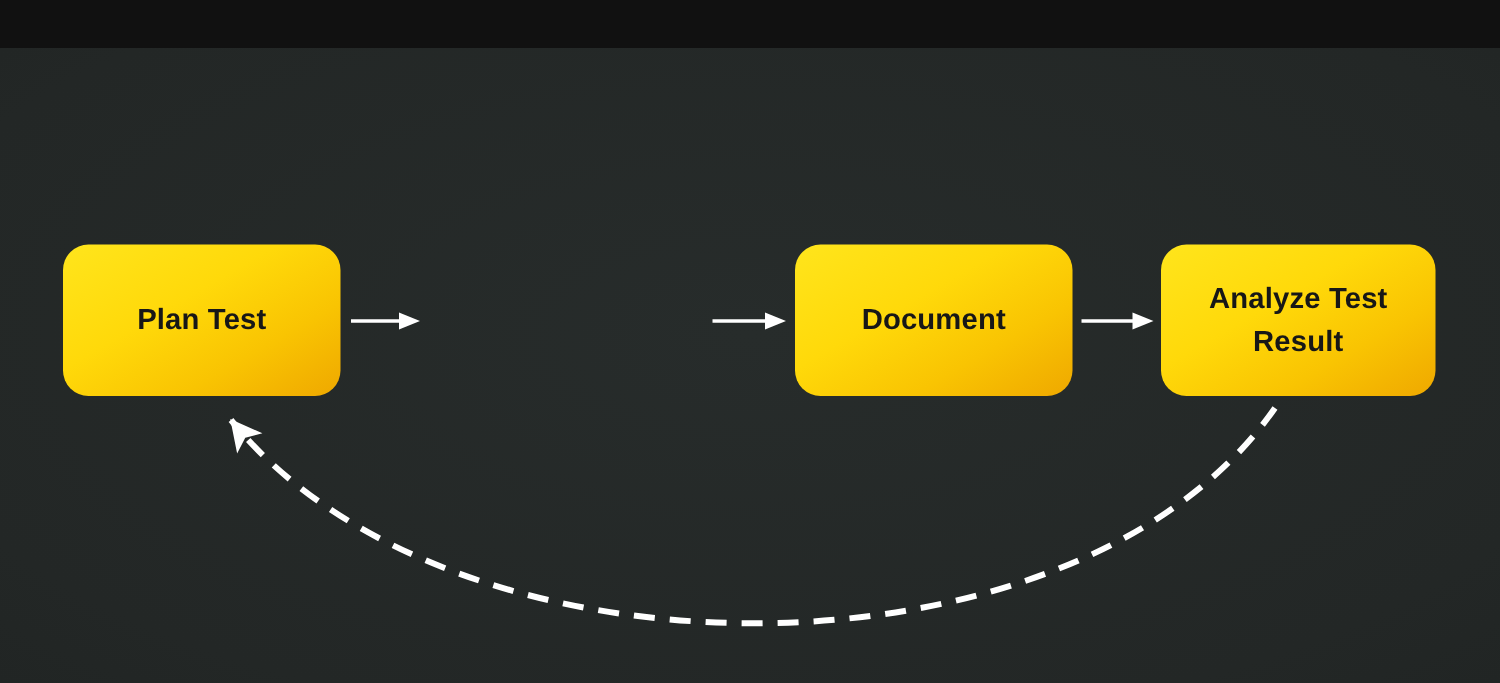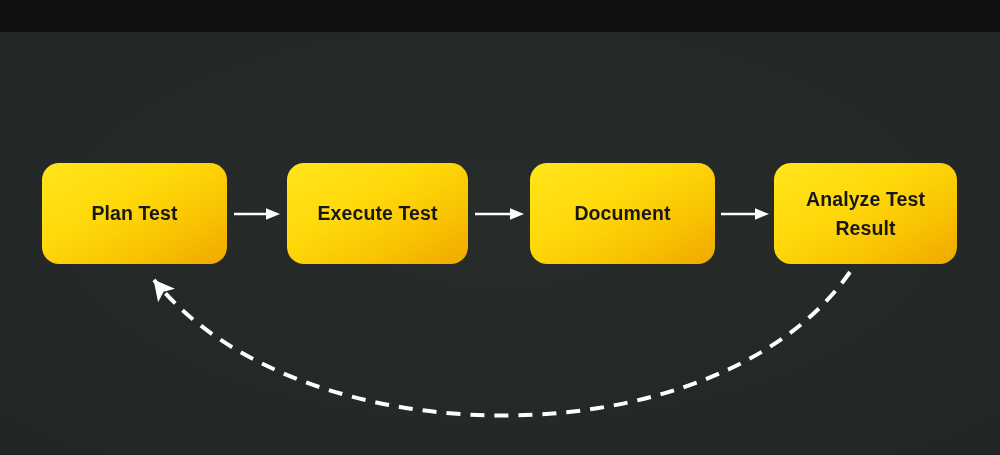--- a/index.html
+++ b/index.html
@@ -95,24 +95,20 @@
     </g>
 
     <path class="dashed-loop" d="M 850 240 C 718 430 300 430 154 248" marker-end="url(#dashHead)"></path>
   </svg>
 
   <div class="node node-1">
     <span class="line">Plan Test</span>
     <span class="line"></span>
   </div>
 
-  <div class="node node-2">
-    <span class="line">Execute Test</span>
-    <span class="line"></span>
-  </div>
 
   <div class="node node-3">
     <span class="line">Document</span>
   </div>
 
   <div class="node node-4">
     <span class="line">Analyze Test</span>
     <span class="line">Result</span>
   </div>
 

